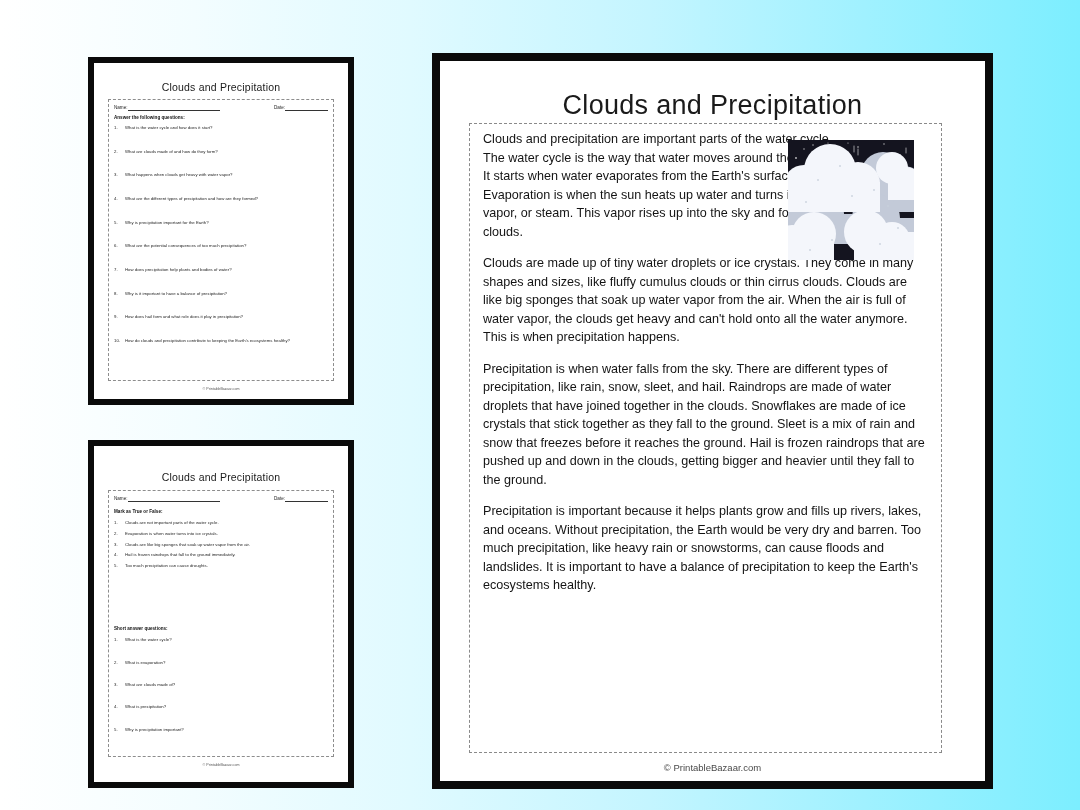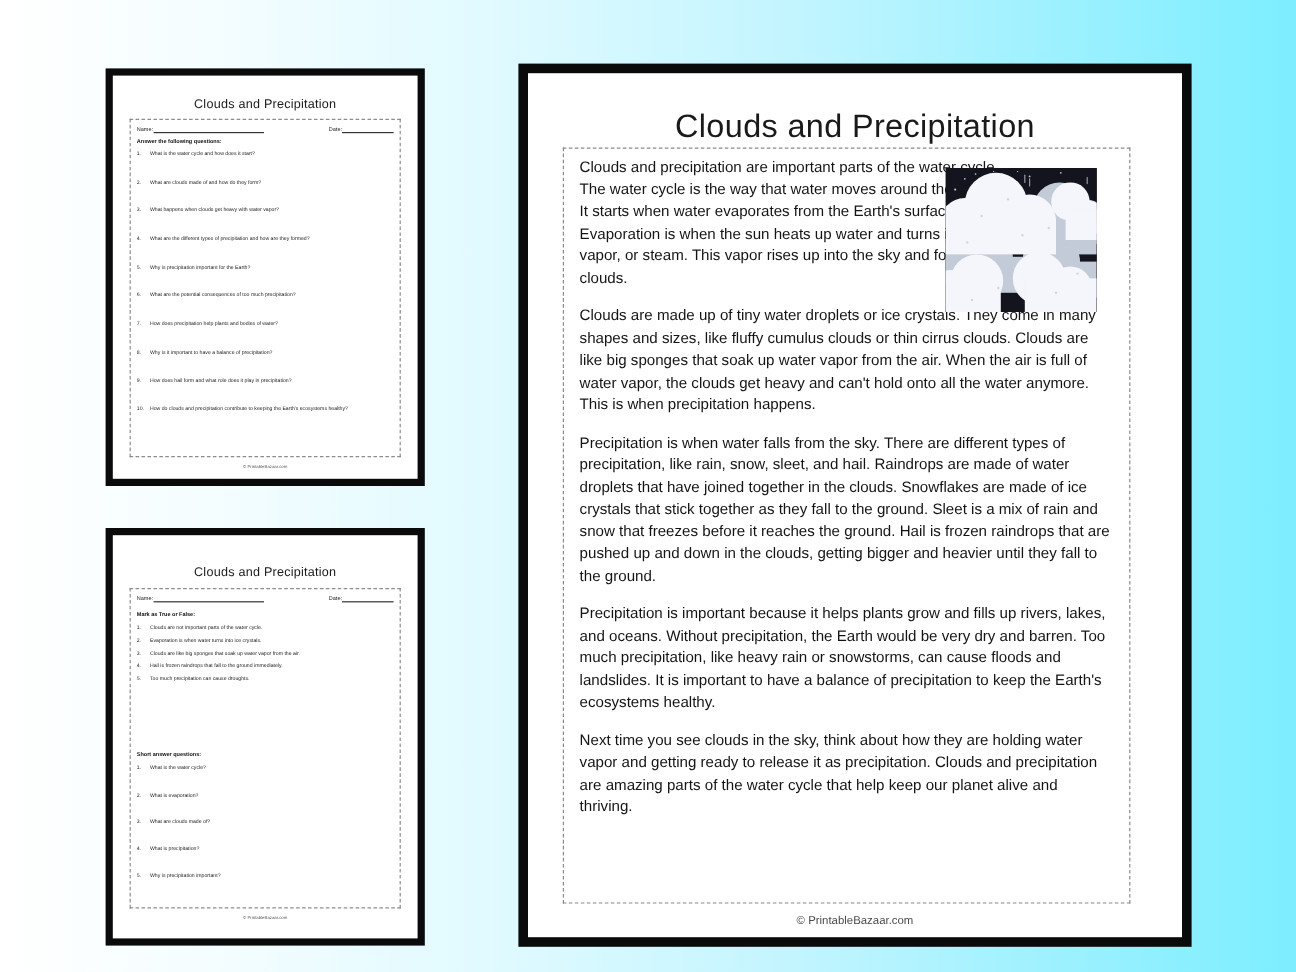--- a/index.html
+++ b/index.html
@@ -365,21 +365,20 @@
                 <circle cx="22" cy="110" r="1"></circle>
                   <circle cx="110" cy="88" r="1"></circle>
               </g>
             </svg>
           </div>
 
           <p class="first">Clouds and precipitation are important parts of the water cycle. The water cycle is the way that water moves around the Earth. It starts when water evaporates from the Earth's surface. Evaporation is when the sun heats up water and turns it into vapor, or steam. This vapor rises up into the sky and forms clouds.</p>
           <p>Clouds are made up of tiny water droplets or ice crystals. They come in many shapes and sizes, like fluffy cumulus clouds or thin cirrus clouds. Clouds are like big sponges that soak up water vapor from the air. When the air is full of water vapor, the clouds get heavy and can't hold onto all the water anymore. This is when precipitation happens.</p>
           <p>Precipitation is when water falls from the sky. There are different types of precipitation, like rain, snow, sleet, and hail. Raindrops are made of water droplets that have joined together in the clouds. Snowflakes are made of ice crystals that stick together as they fall to the ground. Sleet is a mix of rain and snow that freezes before it reaches the ground. Hail is frozen raindrops that are pushed up and down in the clouds, getting bigger and heavier until they fall to the ground.</p>
           <p>Precipitation is important because it helps plants grow and fills up rivers, lakes, and oceans. Without precipitation, the Earth would be very dry and barren. Too much precipitation, like heavy rain or snowstorms, can cause floods and landslides. It is important to have a balance of precipitation to keep the Earth's ecosystems healthy.</p>
-          <p>Next time you see clouds in the sky, think about how they are holding water vapor and getting ready to release it as precipitation. Clouds and precipitation are amazing parts of the water cycle that help keep our planet alive and thriving.</p>
         </div>
       </div>
 
       <div class="main-footer" style="top:701px;">© PrintableBazaar.com</div>
     </div>
   </div>
 
 </div>
 
 </body></html>

